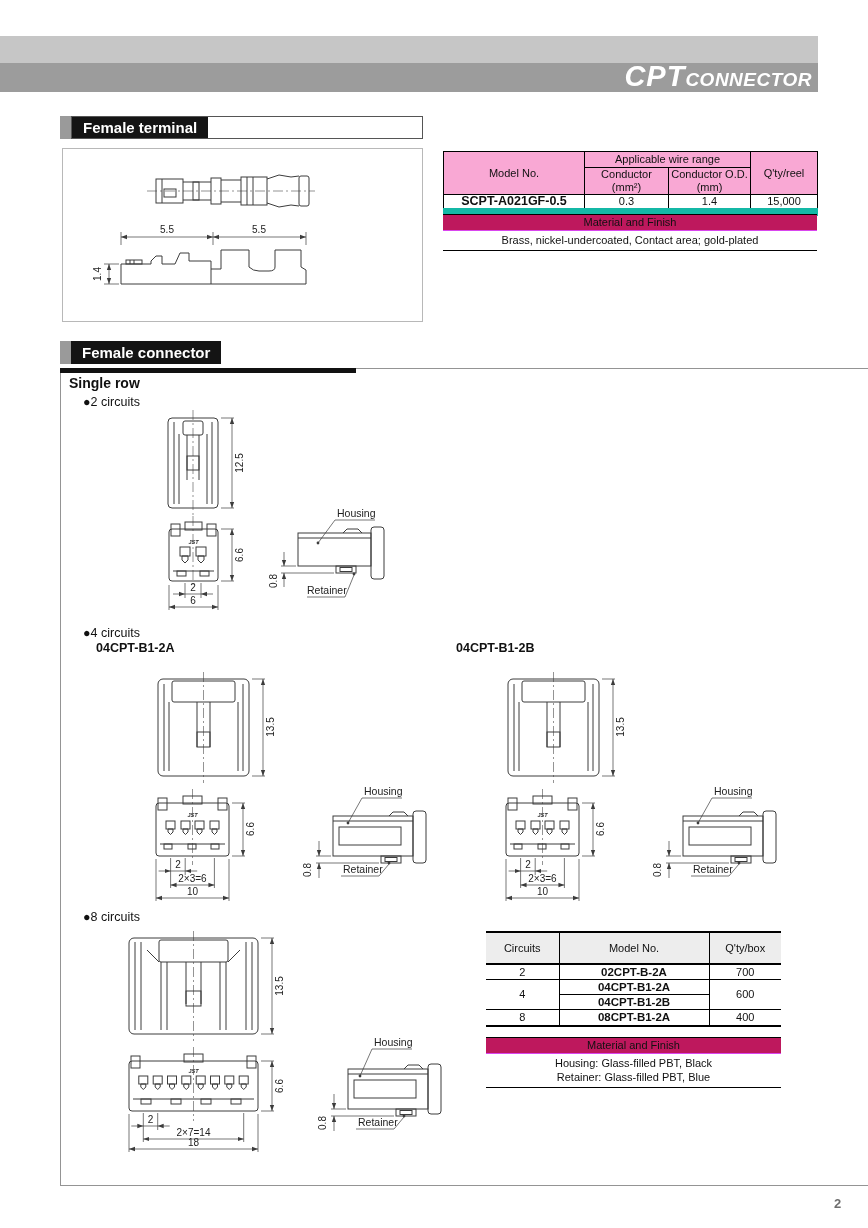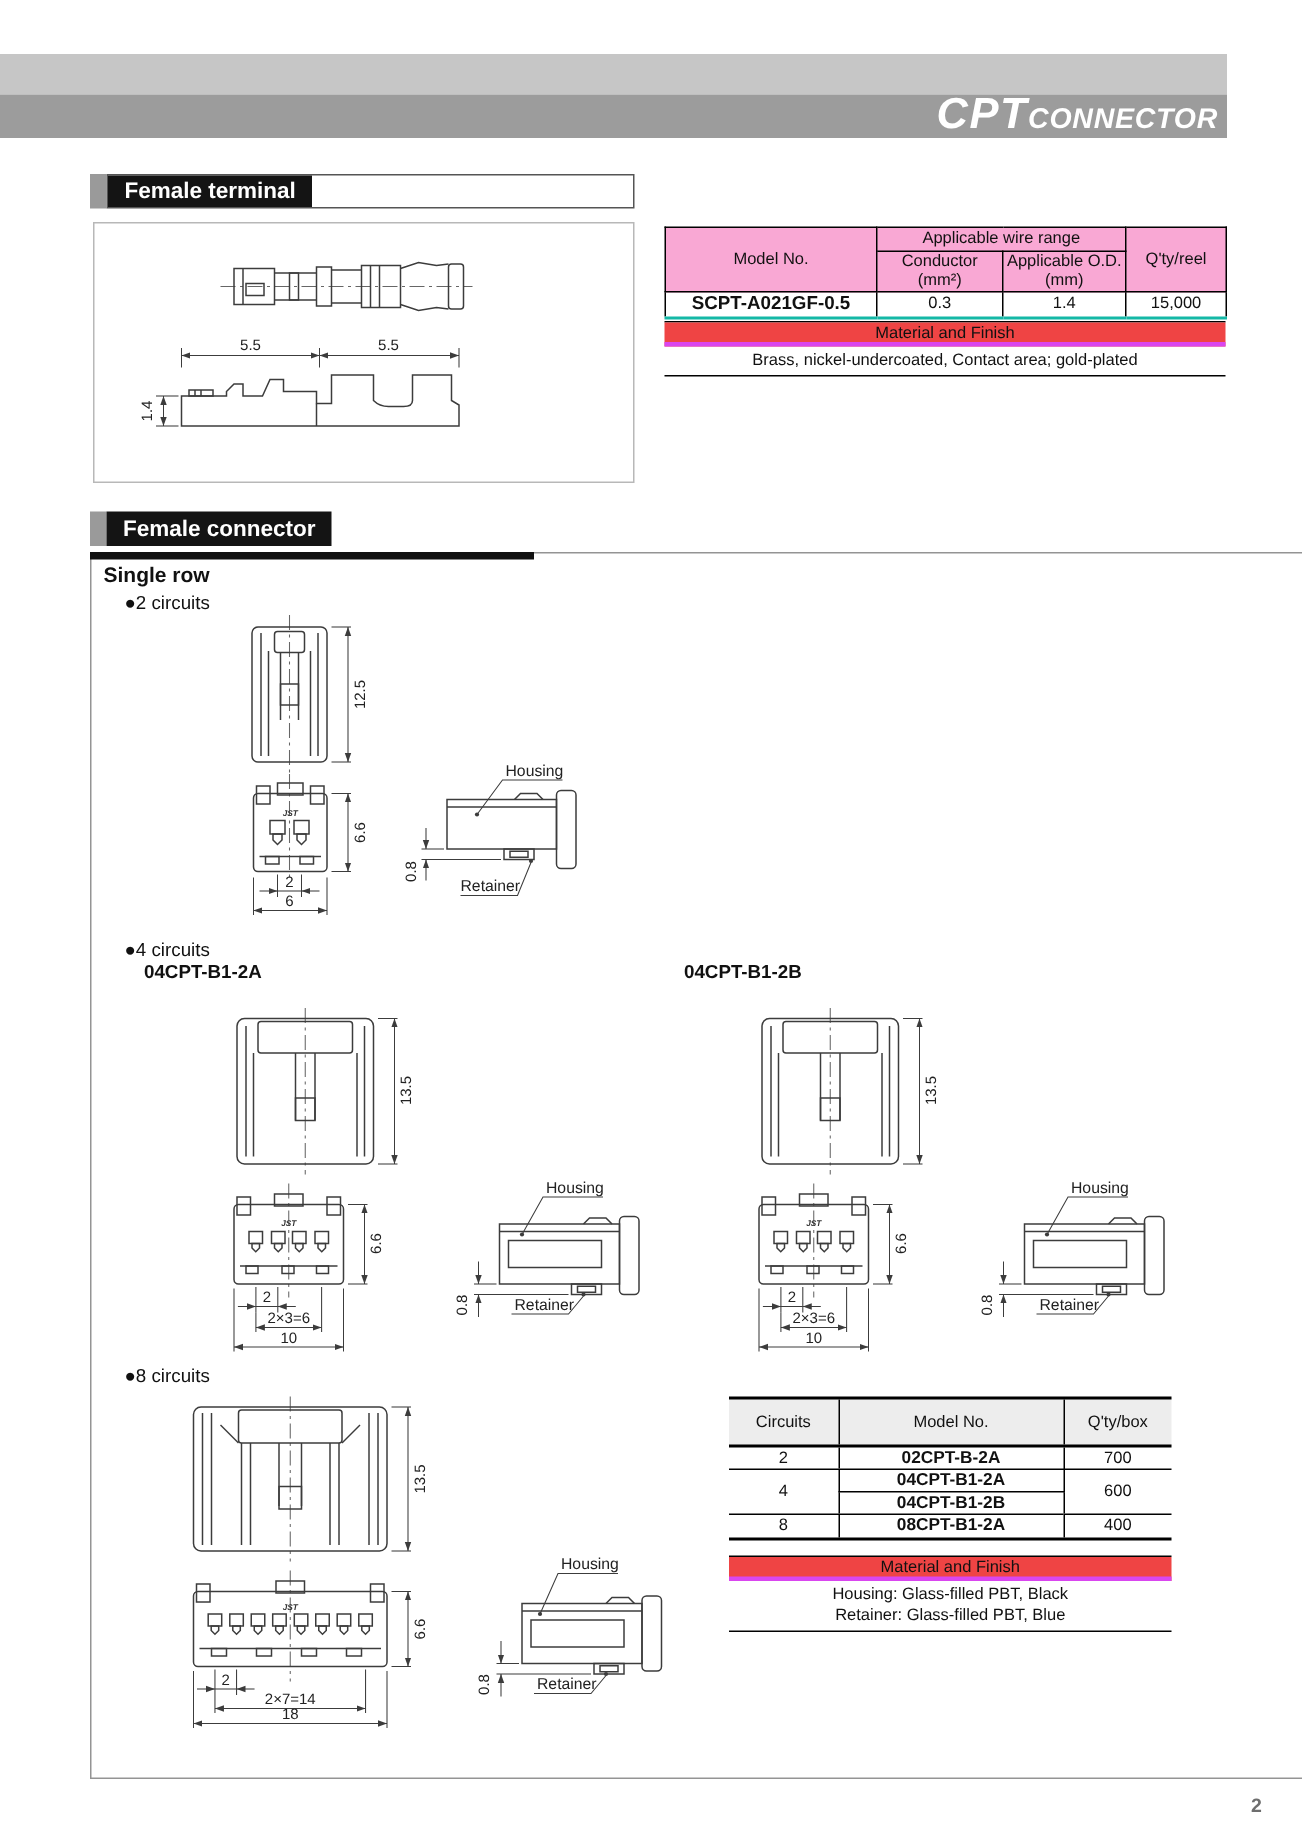--- a/index.html
+++ b/index.html
@@ -26,25 +26,25 @@
 
   
   .draw-panel{left:62px;top:148px;width:361px;height:174px;border:1px solid #b8b8b8}
 
   
   table.spec{left:443px;top:151px;width:374px;border-collapse:collapse;font-size:11px;
              text-align:center;table-layout:fixed}
   table.spec th,table.spec td{border:1px solid #000;font-weight:normal;padding:0;line-height:13px}
   table.spec .hd{background:#f9a8d4}
   table.spec .model{font-weight:bold;font-size:12.5px}
-  table.spec tr.data td{border-bottom:2px solid #14b8a6;height:17px}
+  table.spec tr.data td{border-bottom:8px solid #14b8a6;height:17px}
 
   
   .mat{border-top:1px solid #000}
-  .mat .mh{background:#ef4444;border-bottom:3px solid #d946ef;text-align:center;
+  .mat .mh{background:#be185d;border-bottom:1px solid #d946ef;text-align:center;
            font-size:11px;height:16px;line-height:15px}
   .mat .mb{border-bottom:1px solid #000;text-align:center;font-size:11px;line-height:14px;
            padding:2px 0 3px}
   .mat .ind{padding-left:112px}
 
   
   .srow{left:60px;top:368px;width:859px;height:818px;border:1px solid #949494;background:#fff}
   .srow-bar{left:-1px;top:-1px;width:296px;height:5px;background:#111}
   .srow-title{left:8px;top:6px;font-size:14px;font-weight:bold}
   .blt-line{font-size:12.5px;font-weight:normal;white-space:nowrap}
@@ -157,21 +157,21 @@
         <col style="width:67px">
       </colgroup>
     <tbody>
         <tr>
       <th class="hd" rowspan="2">Model No.</th>
       <th class="hd" colspan="2" style="height:16px">Applicable wire range</th>
       <th class="hd" rowspan="2">Q'ty/reel</th>
     </tr>
     <tr>
       <th class="hd" style="height:27px"><span>Conductor</span><br><span>(mm²)</span></th>
-      <th class="hd"><span>Applicable O.D.</span><br><span>(mm)</span></th>
+      <th class="hd"><span>Conductor O.D.</span><br><span>(mm)</span></th>
     </tr>
     <tr class="data">
       <td class="model">SCPT-A021GF-0.5</td>
       <td>0.3</td>
       <td>1.4</td>
       <td>15,000</td>
     </tr>
   </tbody>
     </table>
 

